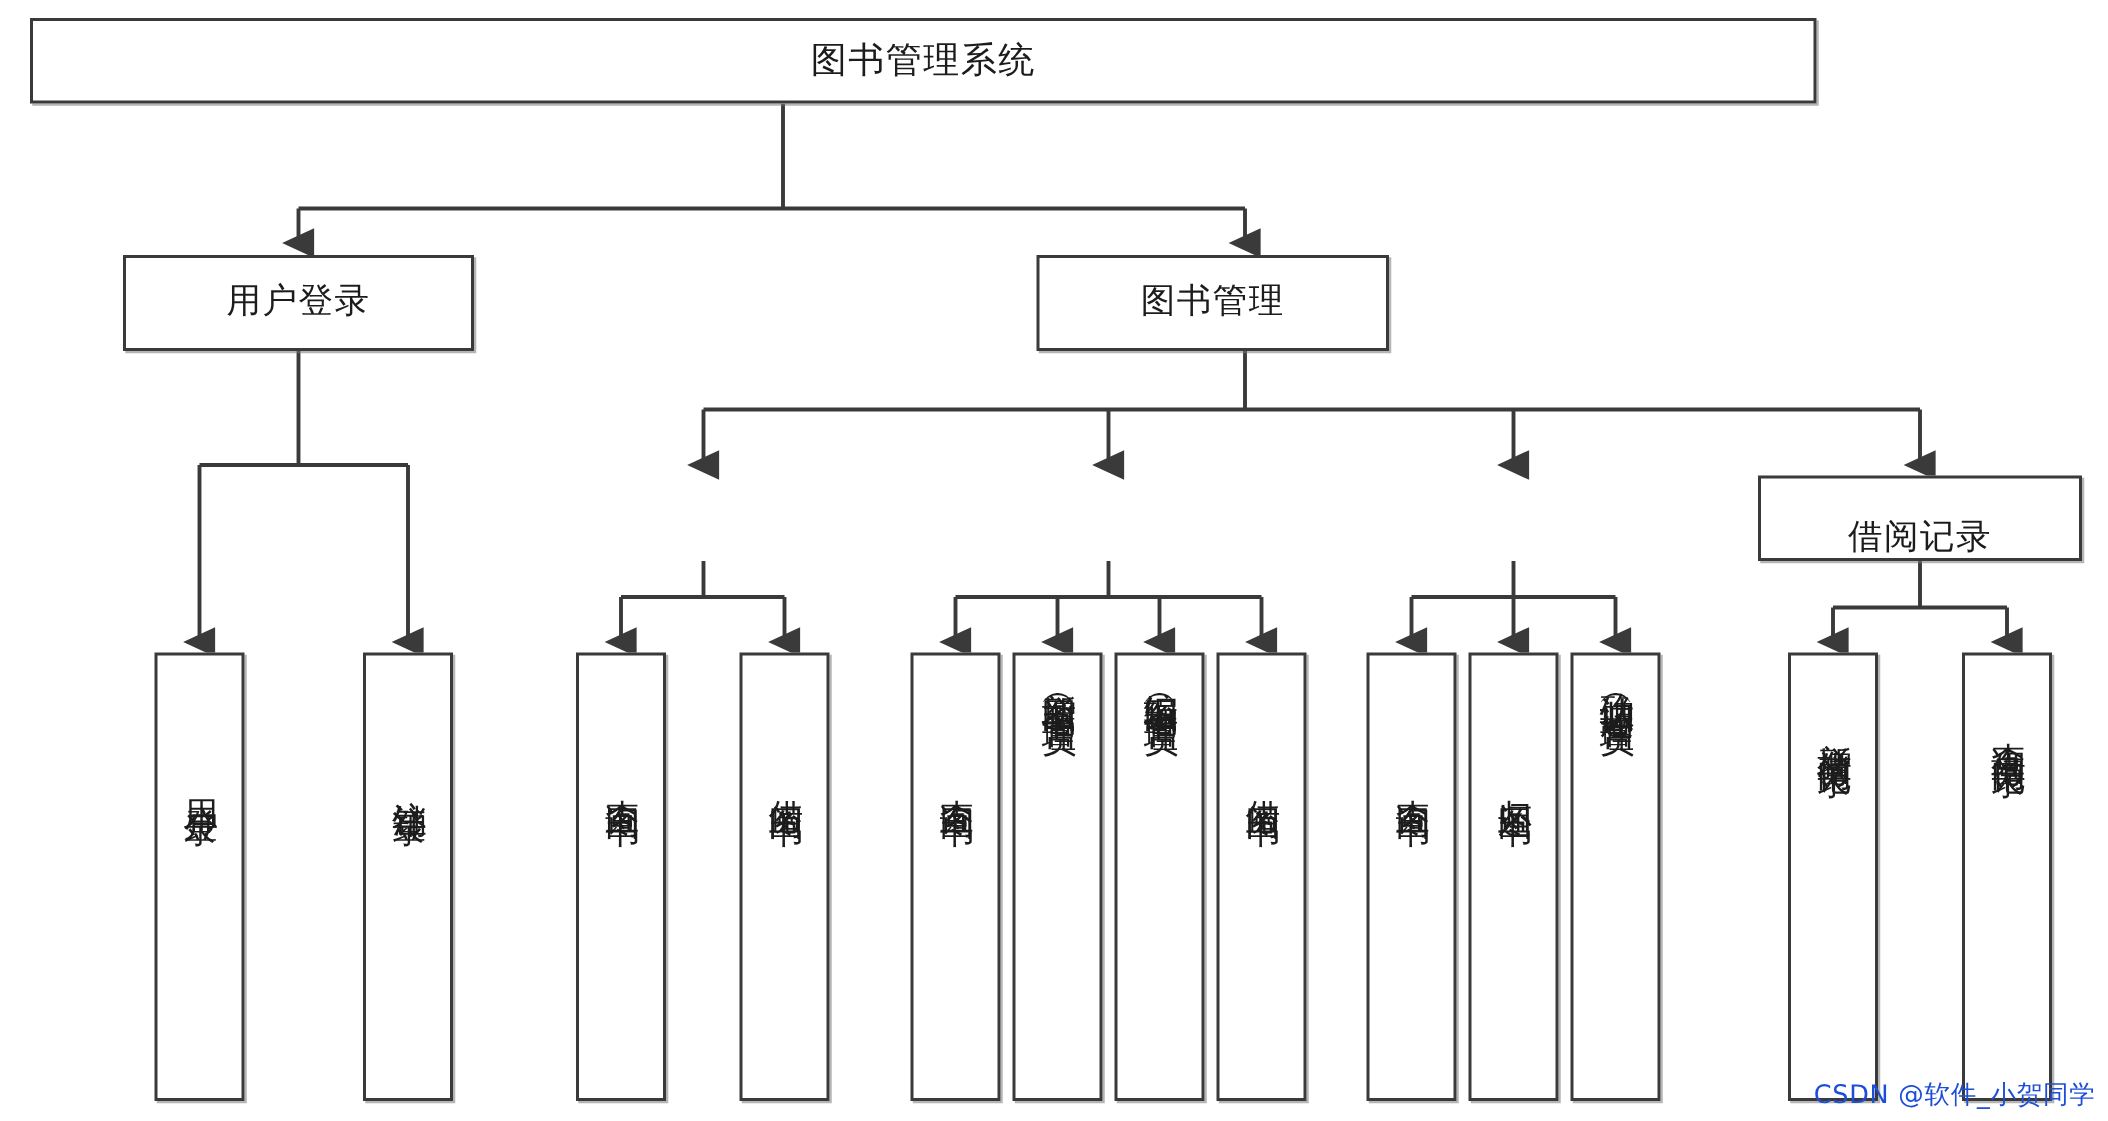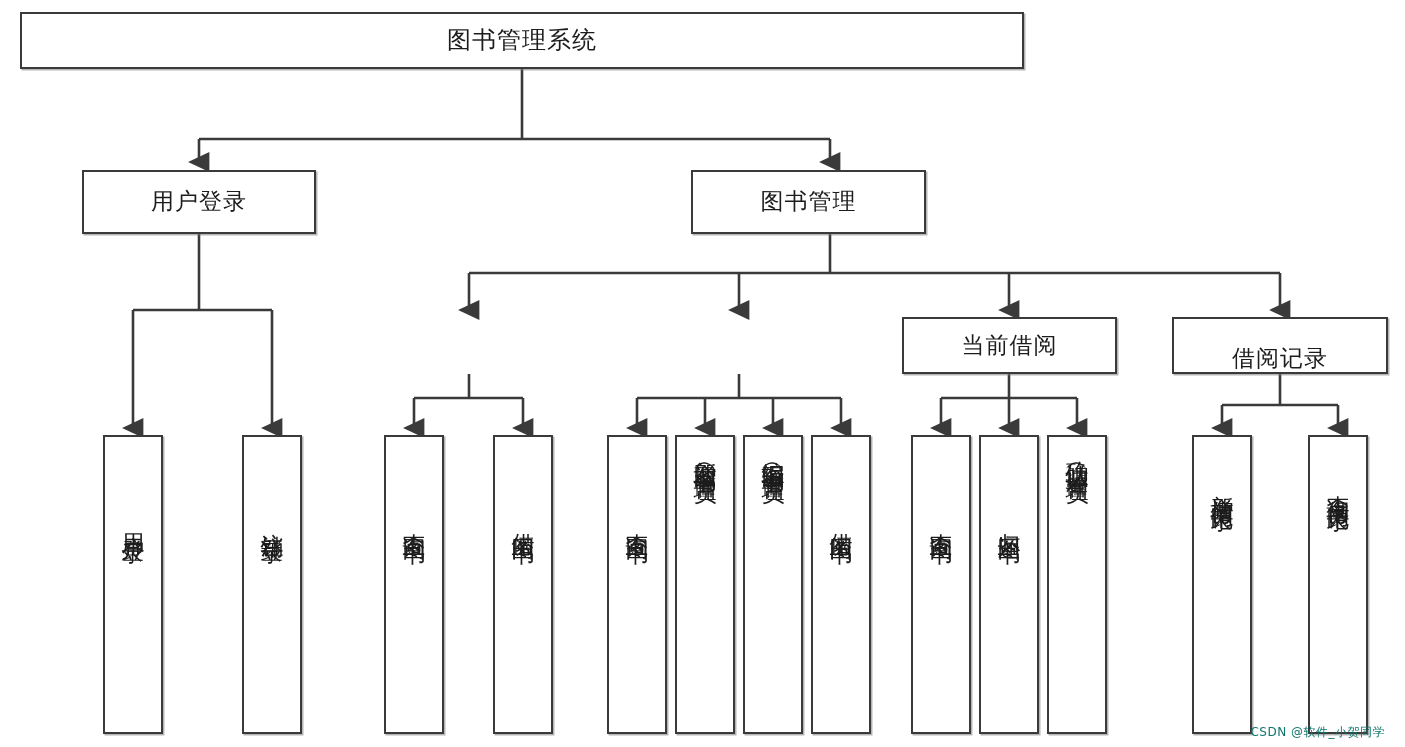--- a/index.html
+++ b/index.html
@@ -63,24 +63,24 @@
     font-size: 23px;
     line-height: 1.0;
     letter-spacing: 3px;
     white-space: pre;
   }
   .node.vertical.tall-text {
     align-items: flex-start;
   }
   #watermark {
     position: absolute;
-    right: 20px;
+    right: 8px;
     bottom: 6px;
-    font-size: 12px;
-    color: #0f766e;
+    font-size: 17px;
+    color: #1d4ed8;
     letter-spacing: 0.5px;
     user-select: none;
     white-space: nowrap;
   }
 </style>
 </head>
 <body>
 
 <div id="diagram-root">
 
@@ -127,34 +127,31 @@
       <path d="M 1009 398 L 1009 428" marker-end="url(#arrowhead)"></path>
       <path d="M 1077 398 L 1077 428" marker-end="url(#arrowhead)"></path>
 
       <path d="M 1280 374 L 1280 405"></path>
       <path d="M 1222 405 L 1338 405"></path>
       <path d="M 1222 405 L 1222 428" marker-end="url(#arrowhead)"></path>
       <path d="M 1338 405 L 1338 428" marker-end="url(#arrowhead)"></path>
     </g>
   </svg>
 
-  <div class="node horizontal root" style="left:20px; top:12px; width:1004px; height:57px;">
+  <div class="node horizontal root" style="left:20px; top:12px; width:1191px; height:57px;">
     <span class="node-label">图书管理系统</span>
   </div>
 
   <div class="node horizontal" style="left:82px; top:170px; width:234px; height:64px;">
     <span class="node-label">用户登录</span>
   </div>
   <div class="node horizontal" style="left:691px; top:170px; width:235px; height:64px;">
     <span class="node-label">图书管理</span>
   </div>
 
-  <div class="node horizontal" style="left:902px; top:317px; width:215px; height:57px;">
-    <span class="node-label">当前借阅</span>
-  </div>
   <div class="node horizontal" style="left:1172px; top:317px; width:216px; height:57px;align-items:flex-end;">
     <span class="node-label">借阅记录</span>
   </div>
 
   <div class="node vertical" style="left:103px; top:435px; width:60px; height:299px; padding-top:78px;">
     <span class="node-label">用户登录</span>
   </div>
   <div class="node vertical" style="left:242px; top:435px; width:60px; height:299px; padding-top:78px;">
     <span class="node-label">注销登录</span>
   </div>

